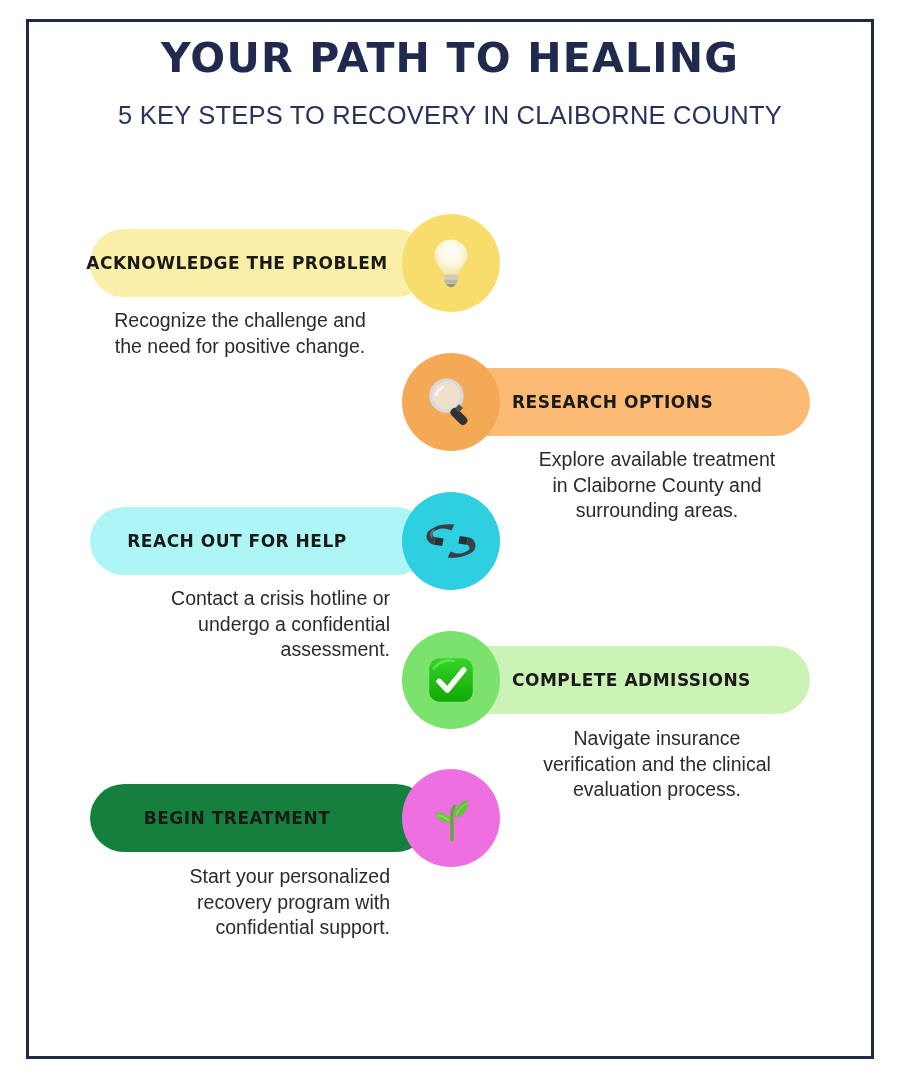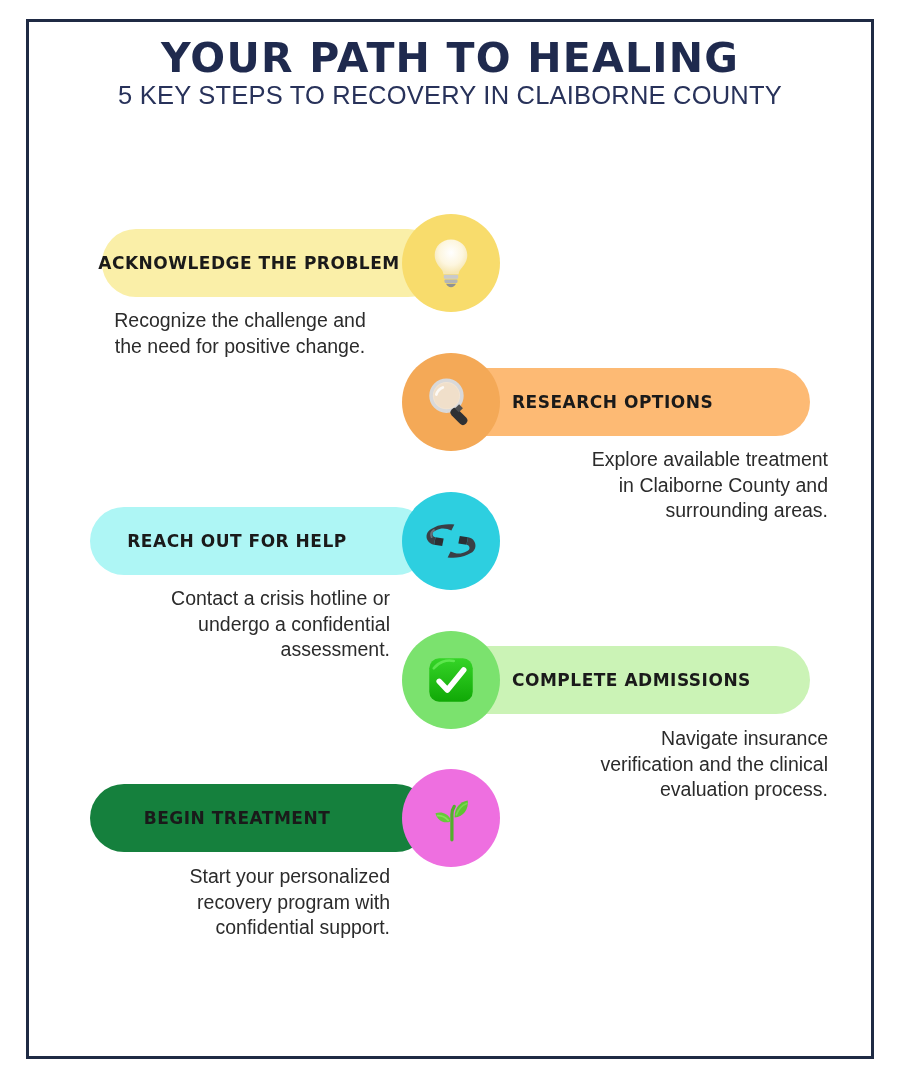--- a/index.html
+++ b/index.html
@@ -40,20 +40,21 @@
   }
   #title {
     font-family: "DejaVu Sans", sans-serif;
     font-size: 41px;
     font-weight: bold;
     letter-spacing: 1.2px;
     color: #1f2a4e;
     line-height: 1.1;
   }
   #subtitle {
+    margin-top: 20px;
     font-family: "Liberation Sans", sans-serif;
     font-size: 25.5px;
     font-weight: normal;
     letter-spacing: 0.2px;
     color: #28325a;
   }
 
   .step {
     position: absolute;
     width: 900px;
@@ -116,23 +117,23 @@
     left: 90px;
     width: 300px;
     text-align: center;
   }
   .desc-left-right {
     left: 90px;
     width: 300px;
     text-align: right;
   }
   .desc-right {
-    left: 528px;
+    left: 507px;
     width: 300px;
-    text-align: right;
+    text-align: center;
   }
 
   #footer {
     position: absolute;
     left: 430px;
     top: 982px;
     width: 380px;
     text-align: center;
   }
   #footer-name {
@@ -156,21 +157,21 @@
 <div id="poster">
 
   <div id="frame"></div>
 
   <div id="header">
     <div id="title">YOUR PATH TO HEALING</div>
     <div id="subtitle">5 KEY STEPS TO RECOVERY IN CLAIBORNE COUNTY</div>
   </div>
 
   <div class="step" style="top:0">
-    <div class="pill pill-left" style="top: 229px; background: rgb(250, 239, 168); margin-left: 12px;">
+    <div class="pill pill-left" style="top: 229px; background: rgb(250, 239, 168);">
       <span class="pill-label">ACKNOWLEDGE THE PROBLEM</span>
     </div>
     <div class="circle" style="left: 402px; top: 214px; background: rgb(248, 220, 108);">
       <svg class="circle-icon" viewBox="0 0 64 64">
         <defs>
           <radialGradient id="bulbG" cx="50%" cy="38%" r="58%">
             <stop offset="0%" stop-color="#ffffff"></stop>
             <stop offset="62%" stop-color="#fdf6df"></stop>
             <stop offset="100%" stop-color="#f6e7b4"></stop>
           </radialGradient>

